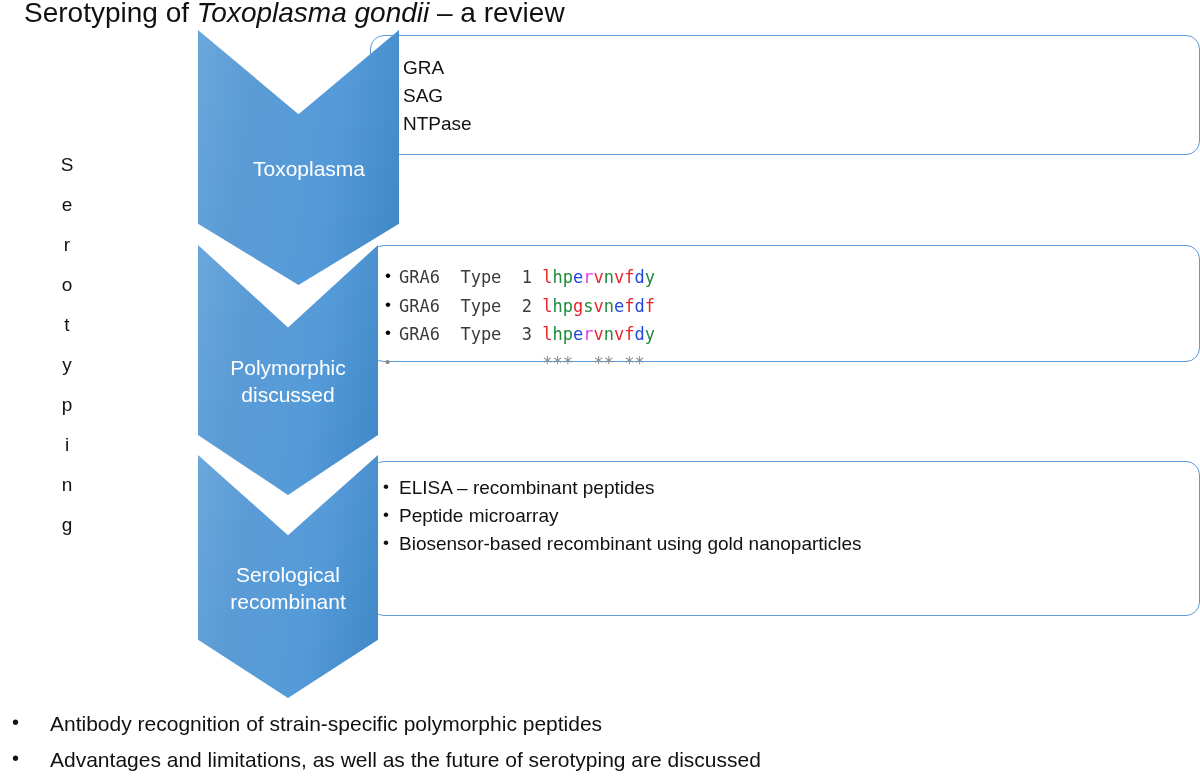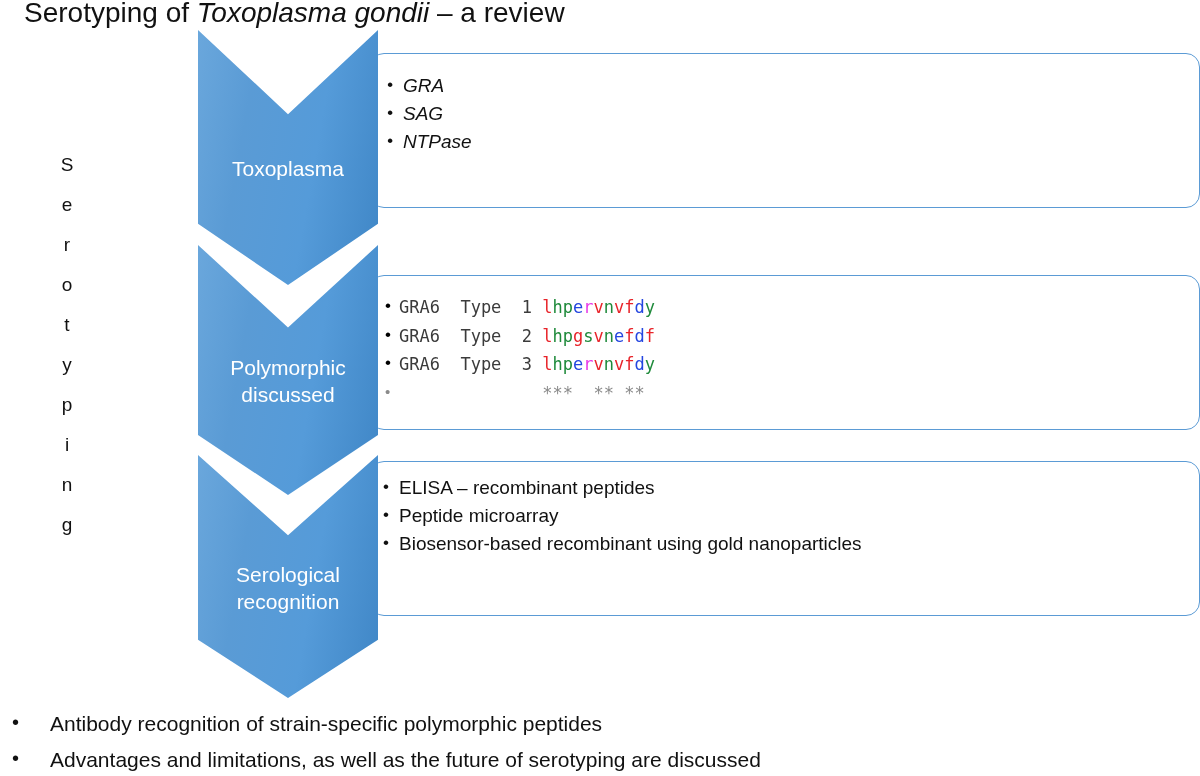--- a/index.html
+++ b/index.html
@@ -56,21 +56,21 @@
     left: 0;
     top: 0;
     width: 180px;
     background: linear-gradient(100deg, #6aa7dc 0%, #5a9bd5 28%, #559bd9 62%, #3f86c6 100%);
     -webkit-clip-path: polygon(0% 0%, 50% 33%, 100% 0%, 100% 76%, 50% 100%, 0% 76%);
     clip-path: polygon(0% 0%, 50% 33%, 100% 0%, 100% 76%, 50% 100%, 0% 76%);
     display: flex;
     align-items: center;
     justify-content: center;
   }
-  .chevron-1 { height: 255px; }
+  .chevron-1 { height: 255px; padding-left: 21px; }
   .chevron-2 { height: 250px; }
   .chevron-3 { height: 243px; }
 
   .chevron-label {
     color: #ffffff;
     font-size: 21px;
     line-height: 27px;
     text-align: center;
     width: 178px;
     margin-top: 22px;
@@ -79,22 +79,22 @@
 
   
   .box {
     position: absolute;
     left: 172px;
     background: #ffffff;
     border: 1.6px solid #5b9bd5;
     border-radius: 14px;
     box-sizing: border-box;
   }
-  .box-1 { top: 23px;  width: 830px; height: 155px; font-style: italic; }
-  .box-2 { top: 0px;  width: 830px; height: 155px; margin-top: 30px; }
+  .box-1 { top: 5px;  width: 830px; height: 120px; }
+  .box-2 { top: 0px;  width: 830px; height: 117px; }
   .box-3 { top: 6px;  width: 830px; height: 155px; }
 
   .bullets {
     margin: 0;
     padding: 0;
     list-style: none;
   }
   .box-1 .bullets { padding: 18px 0 0 16px; }
   .box-3 .bullets { padding: 12px 0 0 12px; }
 
@@ -225,21 +225,21 @@
   <div class="box box-3">
     <ul class="bullets">
       <li>ELISA – recombinant peptides</li>
       <li>Peptide microarray</li>
       <li>Biosensor-based  recombinant using gold nanoparticles</li>
     </ul>
   </div>
   <div class="chevron chevron-3">
     <div class="chevron-label">
       <span>Serological</span>
-      <span class="l2">recognition</span>
+      <span class="l2">recombinant</span>
     </div>
   </div>
 </div>
 
 <div id="footer">
   <ul>
     <li>Antibody  recognition of strain-specific polymorphic  peptides</li>
     <li>Advantages and limitations, as well as the future of serotyping are discussed</li>
   </ul>
 </div>

